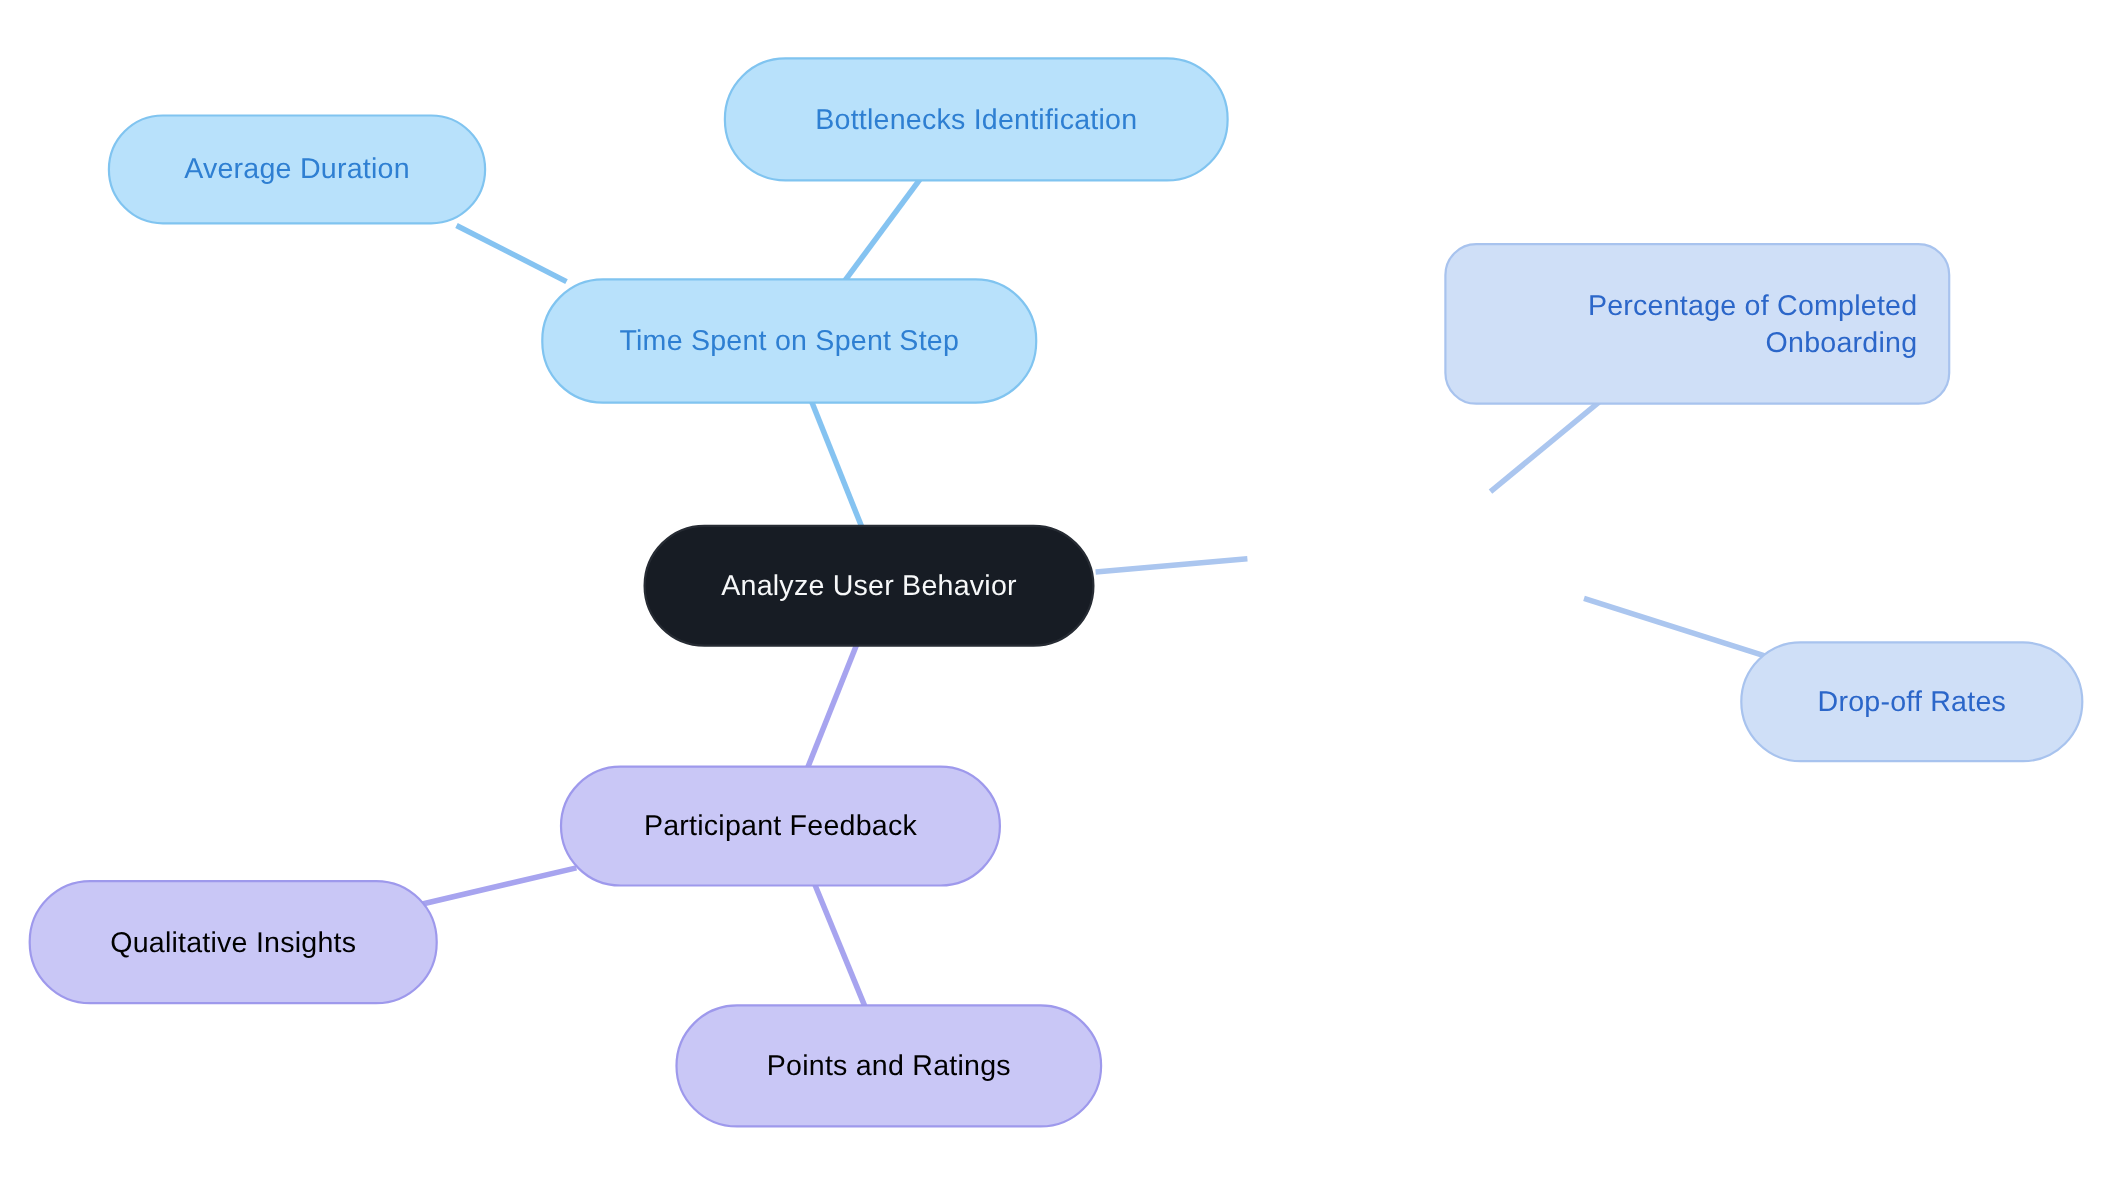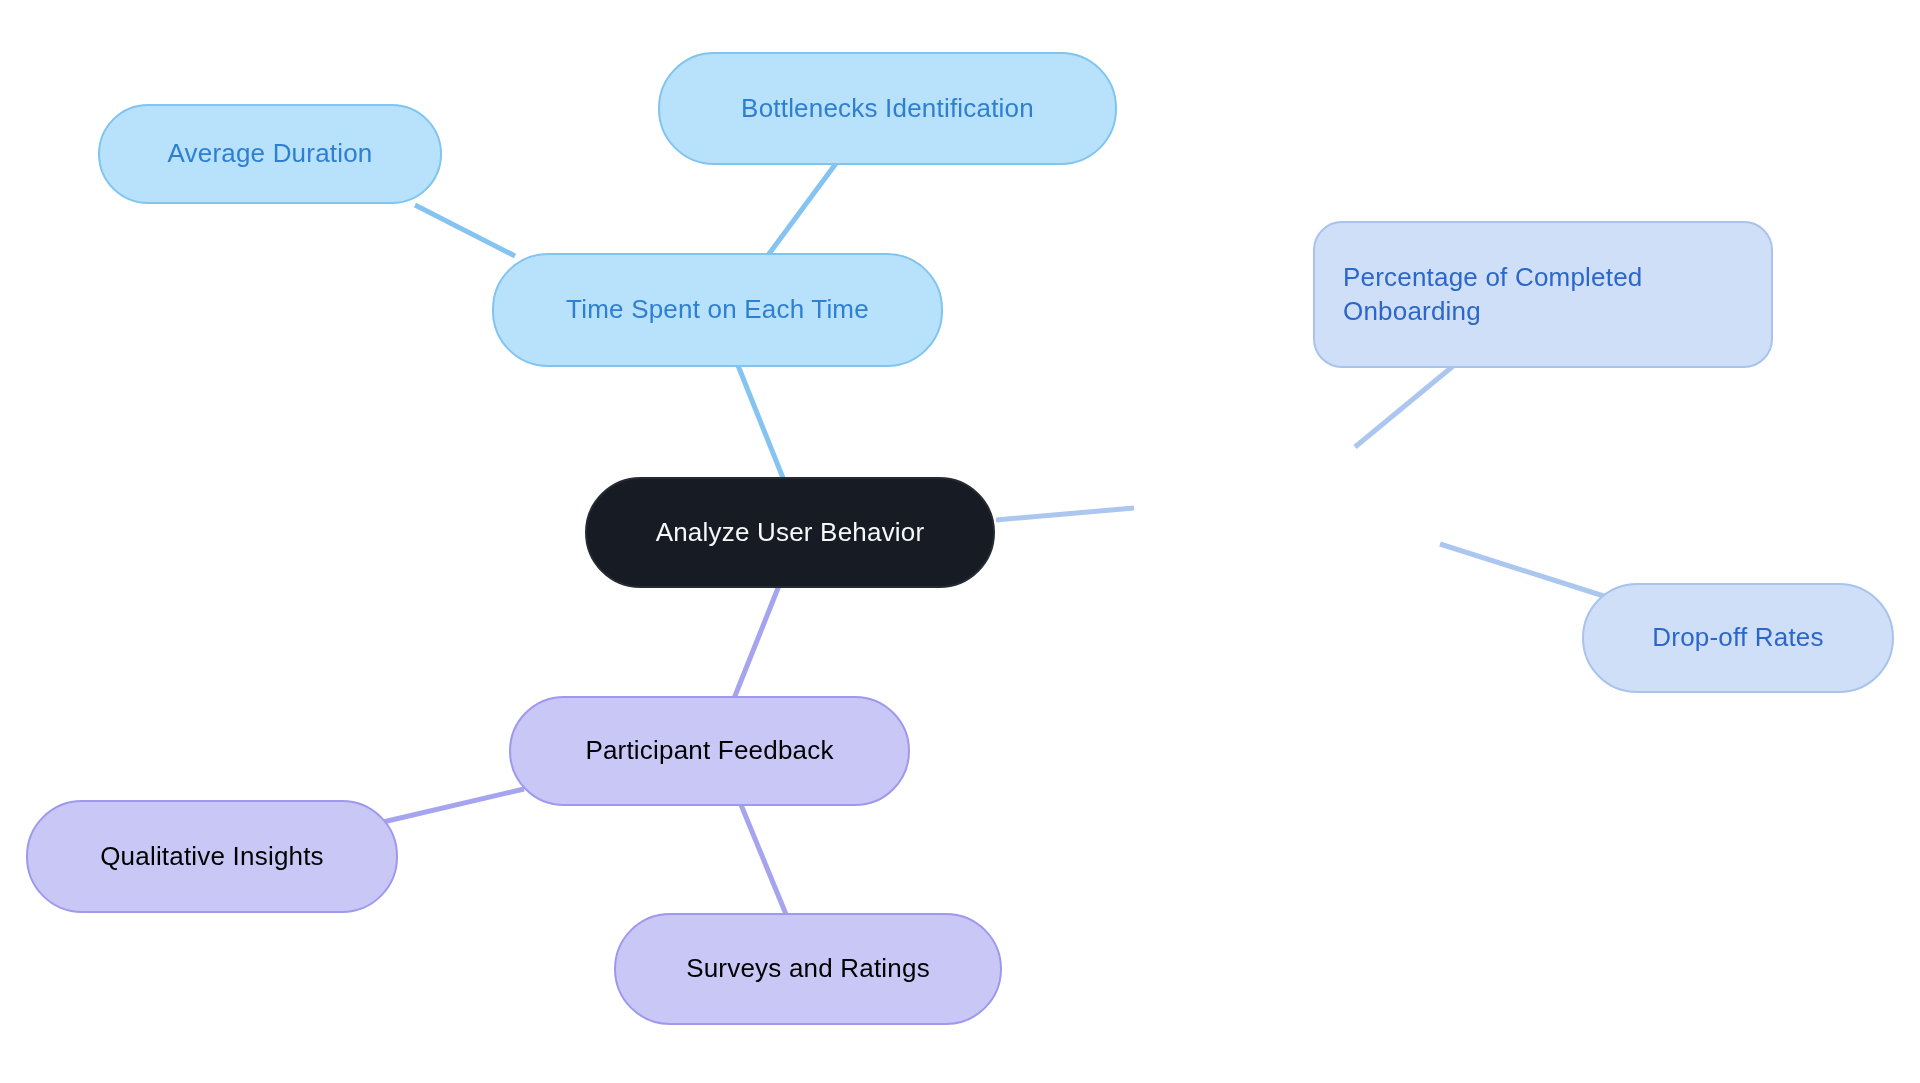--- a/index.html
+++ b/index.html
@@ -26,21 +26,21 @@
   .edge.blue   { stroke: #85c3f1; }
   .edge.peri   { stroke: #abc6ef; }
   .edge.purple { stroke: #a7a4ef; }
 
   .node {
     position: absolute;
     box-sizing: border-box;
     display: flex;
     align-items: center;
     justify-content: center;
-    text-align: left;
+    text-align: right;
     border-radius: 56px;
     border: 2px solid transparent;
     font-size: 26px;
     font-weight: 500;
     letter-spacing: 0.2px;
     line-height: 1.3;
     padding: 1px 28px;
     cursor: default;
     user-select: none;
   }
@@ -93,30 +93,30 @@
     <line class="edge peri" x1="1355" y1="447" x2="1458" y2="362"></line>
     <line class="edge peri" x1="1440" y1="544" x2="1610" y2="598"></line>
 
     <line class="edge purple" x1="782" y1="578" x2="731" y2="706"></line>
     <line class="edge purple" x1="524" y1="789" x2="383" y2="822"></line>
     <line class="edge purple" x1="737" y1="795" x2="790" y2="924"></line>
   </svg>
 
   <div id="n-central" class="node central">Analyze User Behavior</div>
 
-  <div id="n-timespent" class="node blue">Time Spent on Each Time</div>
+  <div id="n-timespent" class="node blue">Time Spent on Spent Step</div>
 
   <div id="n-avgduration" class="node blue">Average Duration</div>
 
   <div id="n-bottlenecks" class="node blue">Bottlenecks Identification</div>
 
 
   <div id="n-percentage" class="node peri">Percentage of Completed Onboarding</div>
 
   <div id="n-dropoff" class="node peri">Drop-off Rates</div>
 
   <div id="n-participant" class="node purple">Participant Feedback</div>
 
   <div id="n-qualitative" class="node purple">Qualitative Insights</div>
 
-  <div id="n-surveys" class="node purple">Surveys and Ratings</div>
+  <div id="n-surveys" class="node purple">Points and Ratings</div>
 
 </div>
 
 </body></html>

